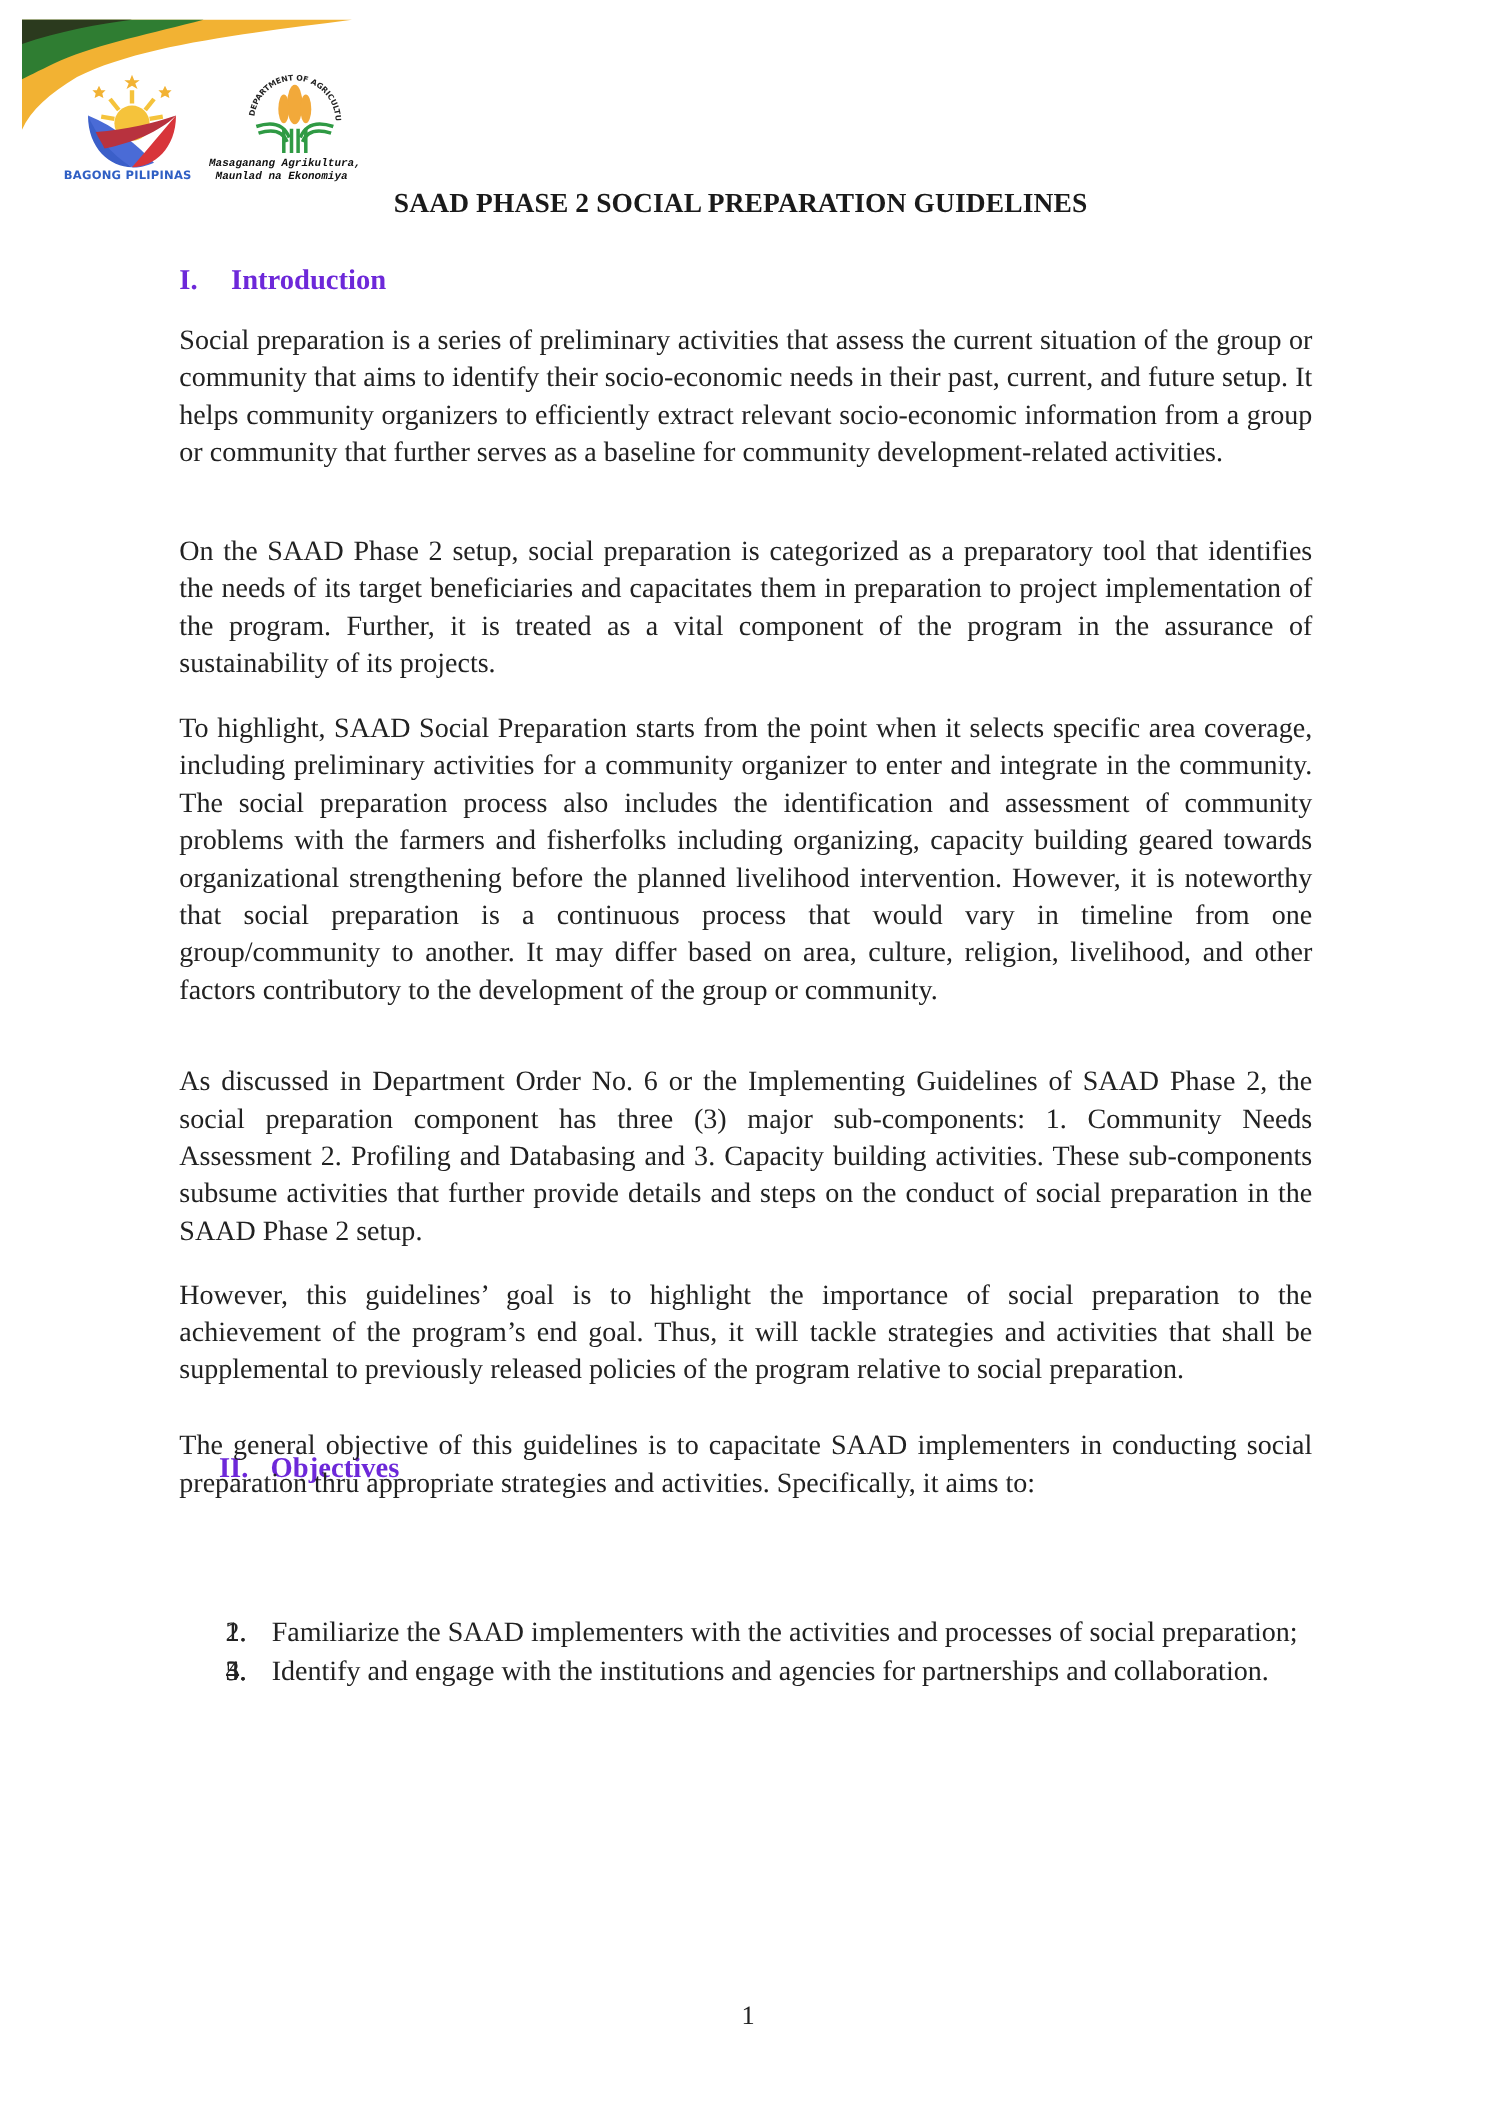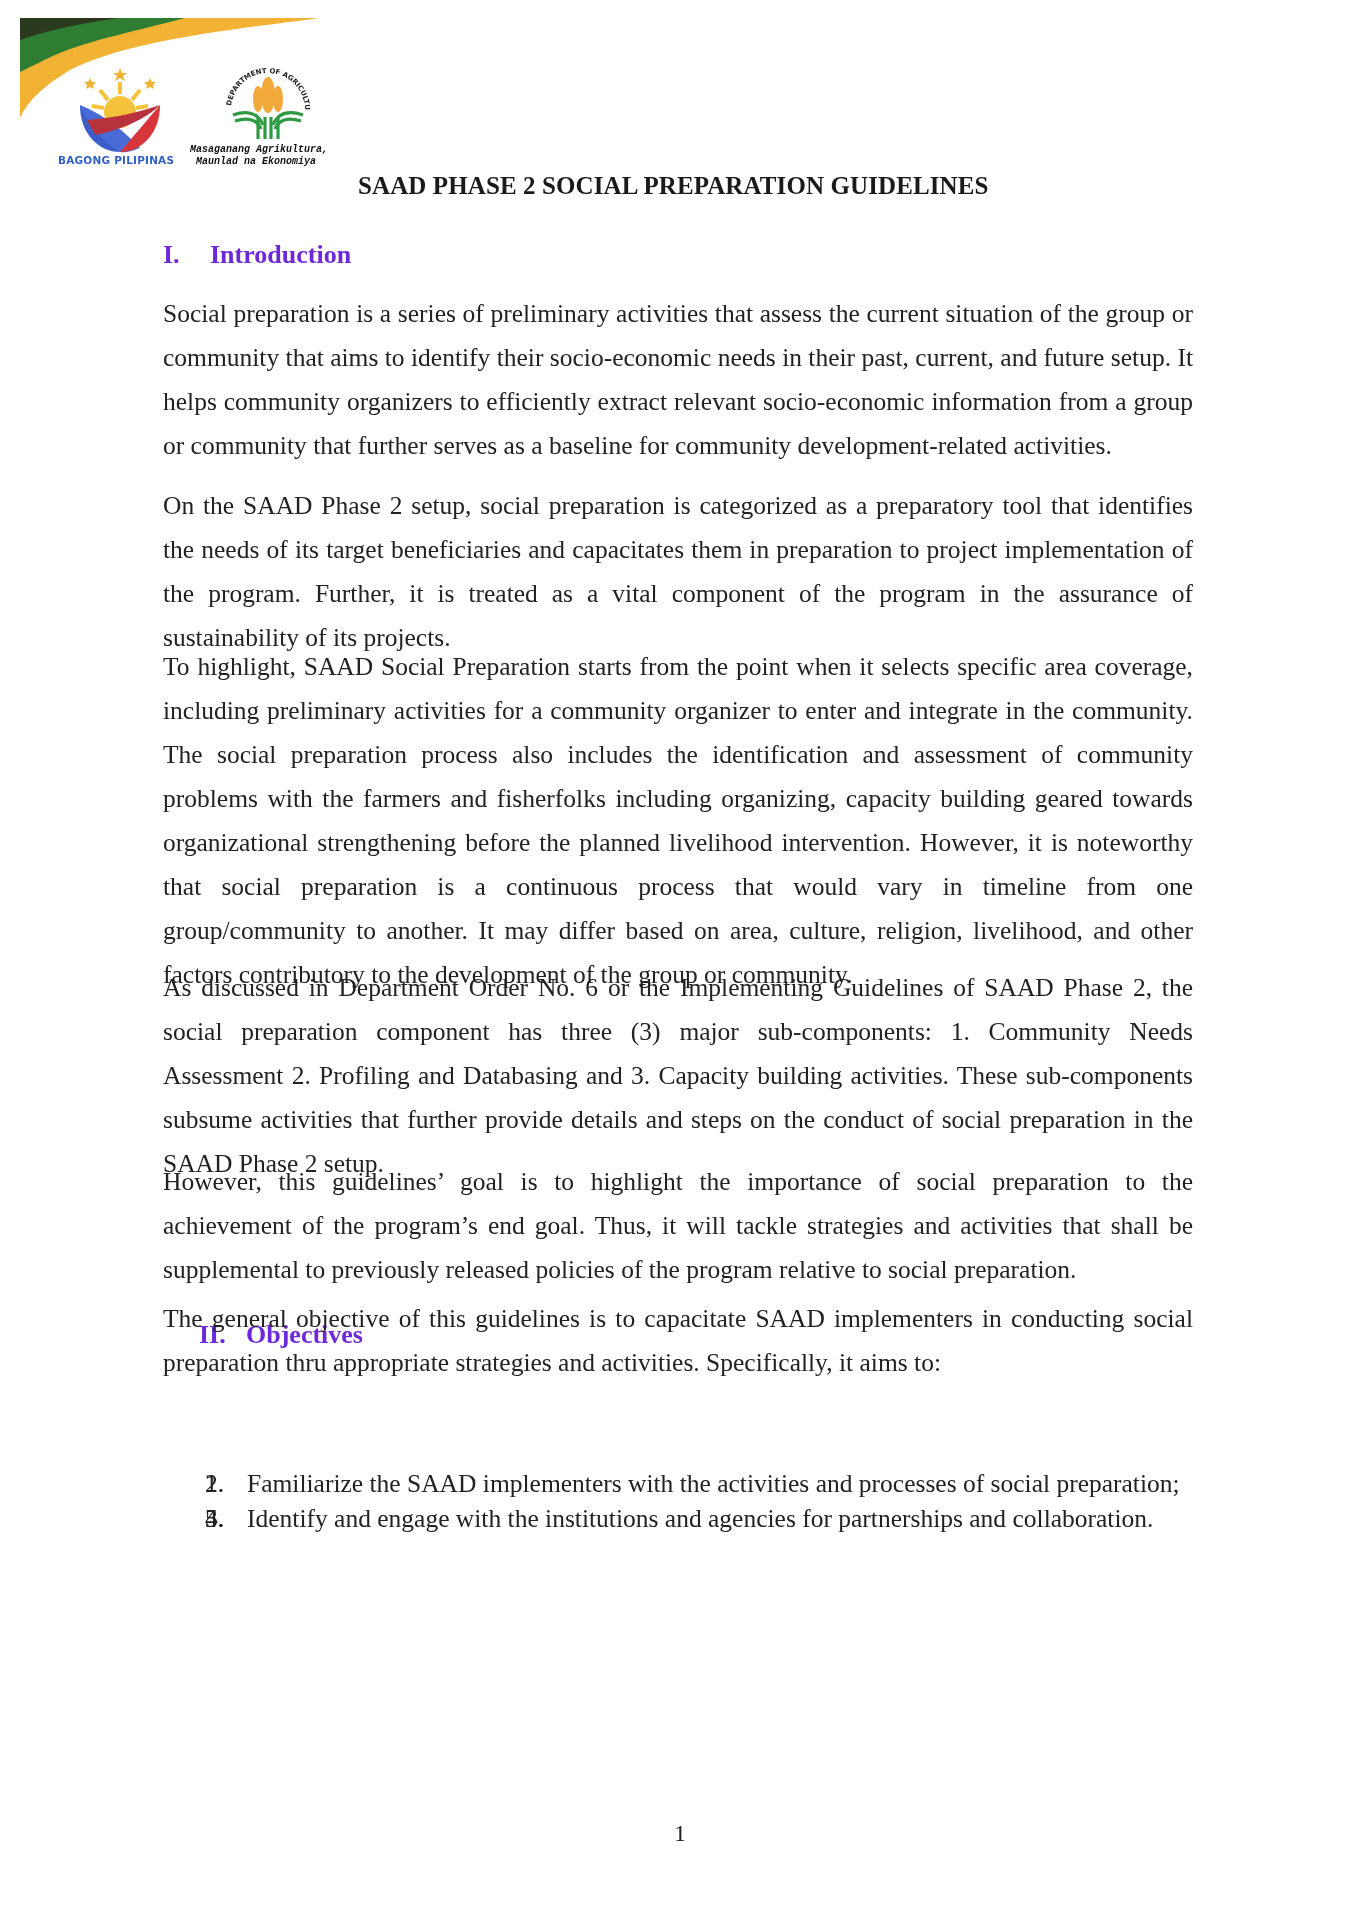--- a/index.html
+++ b/index.html
@@ -12,21 +12,21 @@
              font-weight: bold; font-size: 10.5px; color: #2f5fc4; letter-spacing: 0.2px; white-space: nowrap; }
   .da-logo { position: absolute; left: 213px; top: 55px; }
   .da-slogan { position: absolute; left: 190px; top: 144px; font-family: Liberation Mono, monospace;
                font-style: italic; font-weight: bold; font-size: 10px; line-height: 12px; color: #111; white-space: nowrap; }
   .title { position: absolute; left: 358px; top: 172px; font-family: "Liberation Serif", serif;
            font-weight: bold; font-size: 25px; letter-spacing: 0.1px; white-space: nowrap; color: #1a1a1a; }
   .sec-head { position: absolute; left: 163px; font-family: "Liberation Serif", serif; font-weight: bold;
               font-size: 26px; color: #6d28d9; white-space: nowrap; }
   .sec-head .num { display: inline-block; width: 47px; }
   .para { position: absolute; left: 163px; width: 1030px; font-family: "Liberation Serif", serif;
-          font-size: 25.5px; line-height: 44px; text-align: justify; color: #222; margin: 0; }
+          font-size: 25.5px; line-height: 34px; text-align: justify; color: #222; margin: 0; }
   .list { position: absolute; left: 205px; width: 988px; top: 1466px; margin: 0; padding: 0;
           font-family: "Liberation Serif", serif; font-size: 25.5px; line-height: 35px; color: #222; list-style: none; }
   .list li { position: relative; padding-left: 42px; text-align: justify; }
   .list .n { position: absolute; left: 0; top: 0; }
   .page-num { position: absolute; left: 674px; top: 1820px; font-family: "Liberation Serif", serif;
               font-size: 24px; color: #222; }
 </style>
 </head>
 <body>
 

